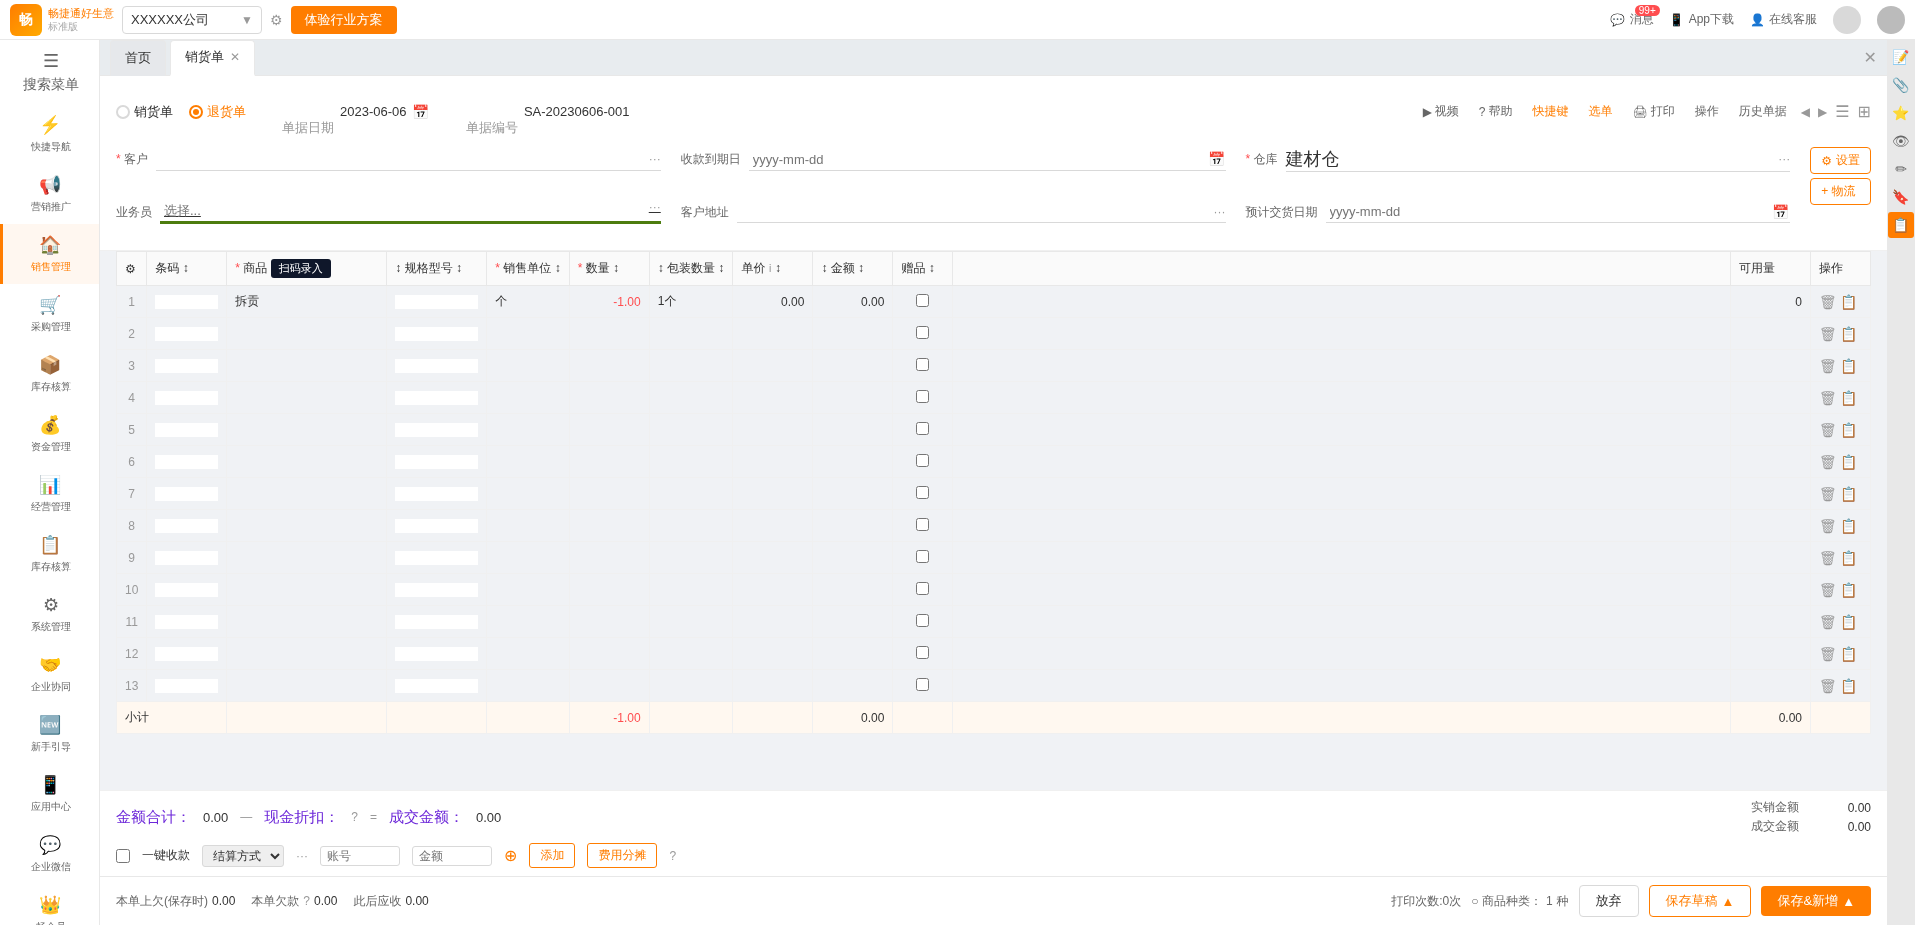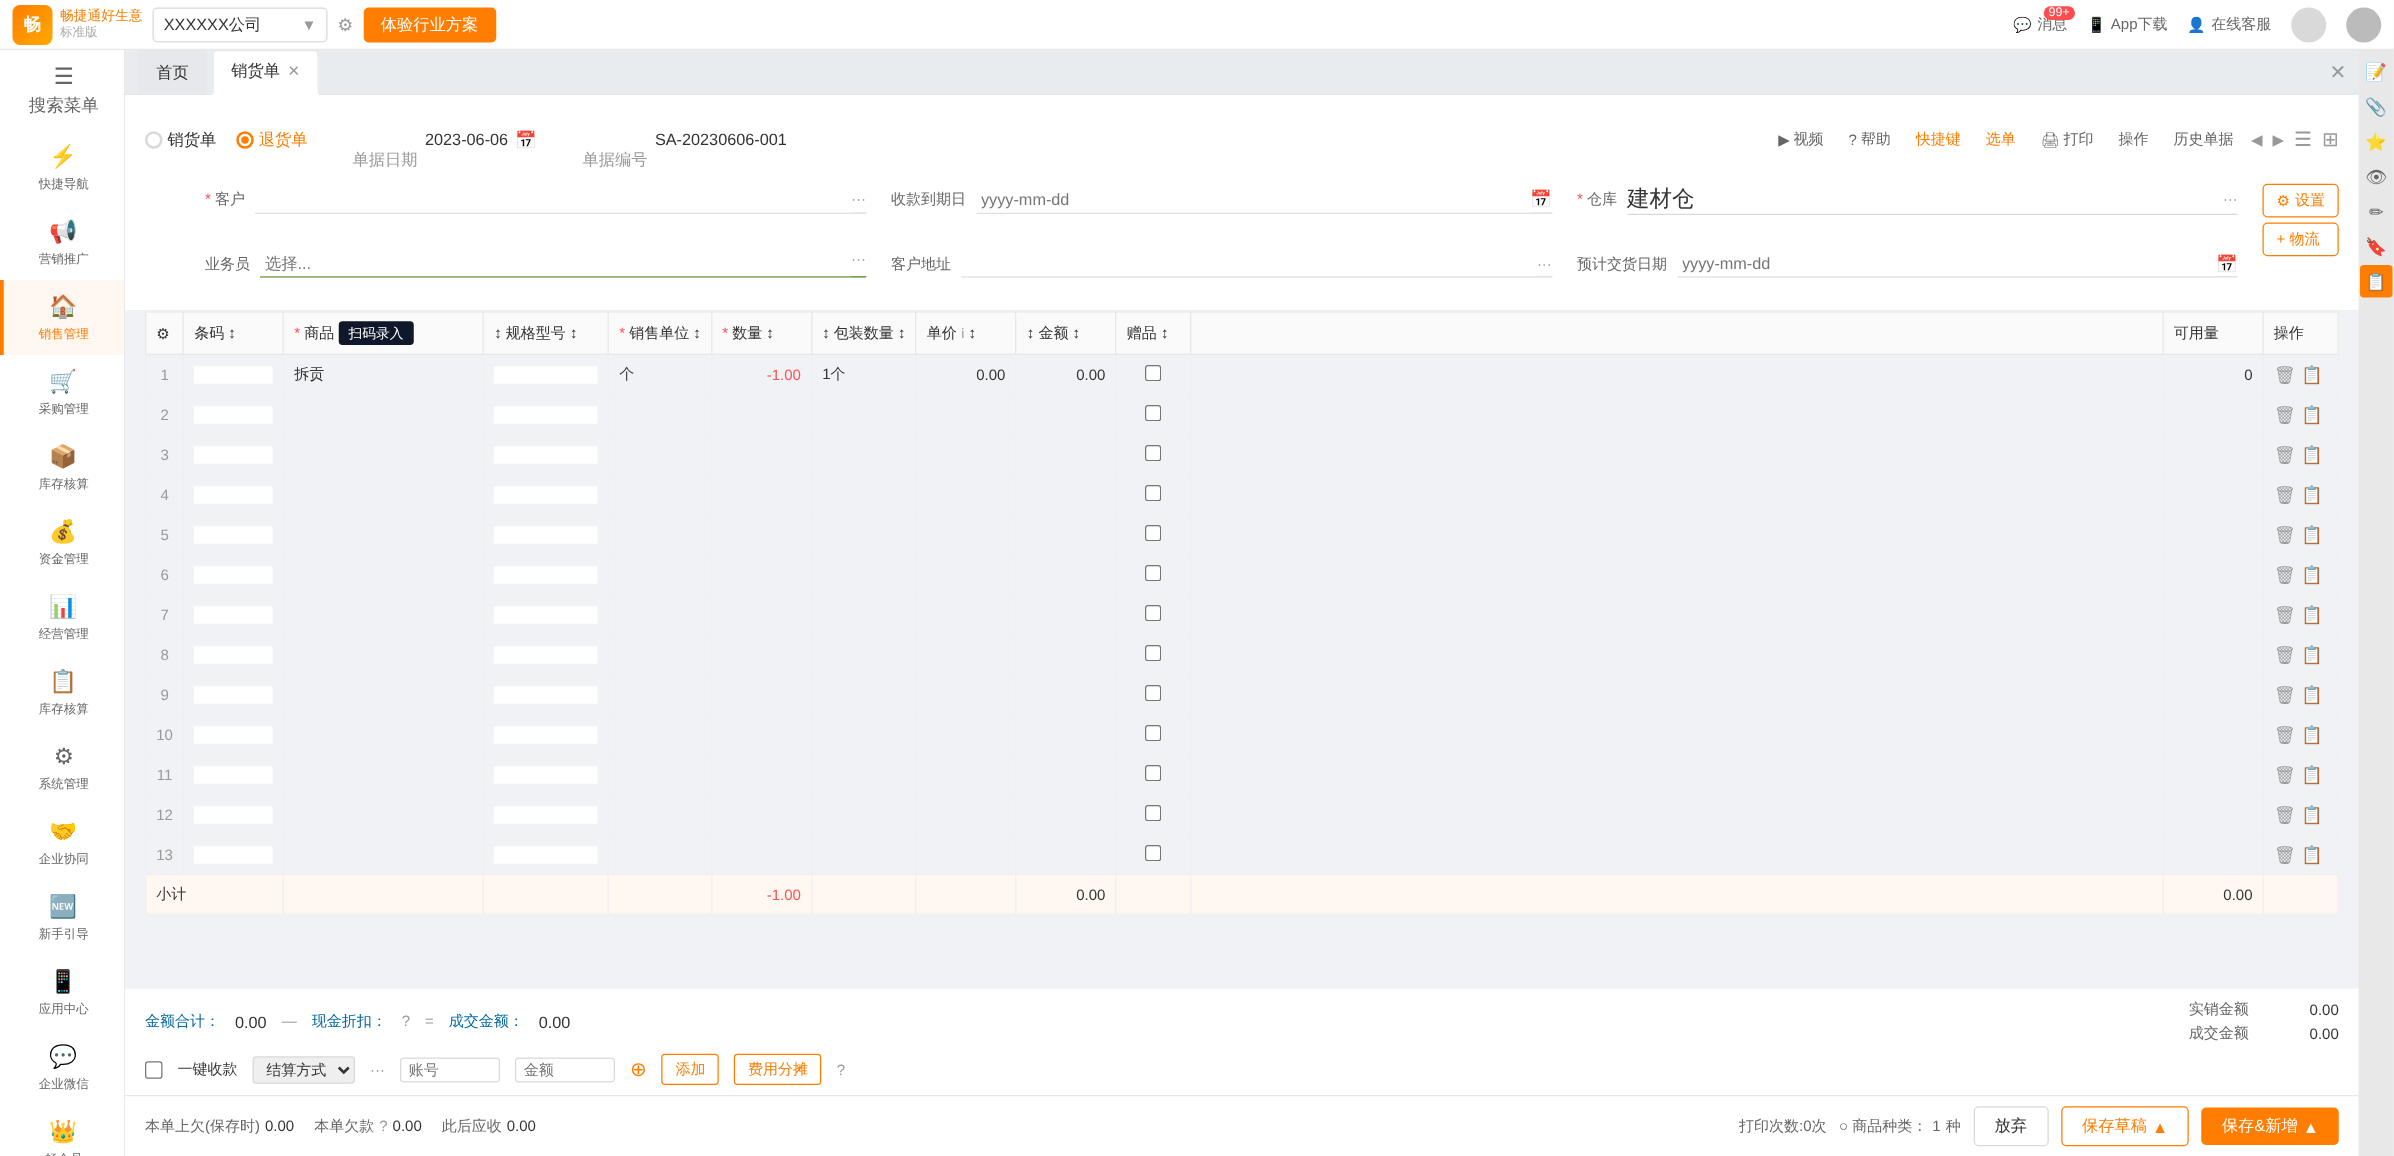--- a/index.html
+++ b/index.html
@@ -48,21 +48,21 @@
     .radio-dot.checked { border-color: #ff7d00; }
     .radio-dot.checked::after { content: ''; width: 6px; height: 6px; border-radius: 50%; background: #ff7d00; }
     .date-field { display: flex; align-items: center; gap: 6px; font-size: 13px; }
     .date-value { color: #333; font-weight: 500; }
     .field-label { color: #999; margin-left: 16px; margin-top: 33px; }
     .order-num { color: #333; font-size: 13px; }
     .form-actions { margin-left: auto; display: flex; gap: 8px; align-items: center; }
     .action-btn { display: flex; align-items: center; gap: 3px; font-size: 12px; color: #666; cursor: pointer; padding: 3px 6px; border-radius: 3px; }
     .action-btn.primary { color: #ff7d00; }
 
-    .form-row { display: flex; gap: 20px; margin-bottom: 8px; align-items: center; margin-left: 48px; }
+    .form-row { display: flex; gap: 20px; margin-bottom: 8px; align-items: center; }
     .form-field { display: flex; align-items: center; gap: 8px; flex: 1; }
     .form-field label { color: #666; font-size: 12px; white-space: nowrap; }
     .form-field label.required::before { content: '* '; color: #ff4d4f; }
     .field-input { flex: 1; border: none; border-bottom: 1px solid #d9d9d9; padding: 3px 4px; font-size: 13px; outline: none; min-width: 100px; }
     .field-dots { color: #999; cursor: pointer; }
     .calendar-icon { color: #999; cursor: pointer; font-size: 14px; }
 
     .right-actions { display: flex; flex-direction: column; gap: 4px; }
     .settings-btn { display: flex; align-items: center; gap: 4px; color: #ff7d00; border: 1px solid #ff7d00; border-radius: 4px; padding: 4px 10px; cursor: pointer; font-size: 12px; }
     .logistics-btn { display: flex; align-items: center; gap: 4px; color: #ff7d00; border: 1px solid #ff7d00; border-radius: 4px; padding: 4px 10px; cursor: pointer; font-size: 12px; }
@@ -77,21 +77,21 @@
     .table-row-num { color: #999; text-align: center; }
     .negative-num { color: #ff4d4f; }
     .subtotal-row td { background: #fff8f0; font-weight: 500; border-top: 1px solid #e8e8e8; }
     .checkbox-cell { text-align: center; }
     .action-icons { display: flex; gap: 4px; }
     .icon-btn { color: #999; cursor: pointer; font-size: 14px; }
 
     
     .form-footer { background: #fff; padding: 8px 16px; border-top: 1px solid #f0f0f0; }
     .footer-totals { display: flex; align-items: center; gap: 12px; margin-bottom: 8px; }
-    .total-label { color: #0369a1; font-size: 12px; }
+    .total-label { color: #6d28d9; font-size: 15px; }
     .total-value { color: #333; font-size: 13px; font-weight: 500; }
     .dash { color: #999; }
     .equals { color: #999; }
     .payment-row { display: flex; align-items: center; gap: 12px; }
     .checkbox-sm { width: 14px; height: 14px; }
     .select-sm { border: 1px solid #d9d9d9; border-radius: 3px; padding: 2px 6px; font-size: 12px; color: #333; }
     .account-input { border: 1px solid #d9d9d9; border-radius: 3px; padding: 2px 6px; font-size: 12px; width: 80px; }
     .amount-input { border: 1px solid #d9d9d9; border-radius: 3px; padding: 2px 6px; font-size: 12px; width: 80px; }
     .add-btn { background: #fff; border: 1px solid #ff7d00; color: #ff7d00; border-radius: 3px; padding: 3px 10px; font-size: 12px; cursor: pointer; }
     .fee-btn { background: #fff; border: 1px solid #ff7d00; color: #ff7d00; border-radius: 3px; padding: 3px 10px; font-size: 12px; cursor: pointer; }
@@ -324,21 +324,21 @@
               <label class="required">仓库</label>
               <div style="flex:1;border-bottom:1px solid #d9d9d9;display:flex;align-items:center;">
                 <span style="font-size:18px;flex:1;">建材仓</span>
                 <span class="field-dots">···</span>
               </div>
             </div>
           </div>
           <div class="form-row">
             <div class="form-field">
               <label>业务员</label>
-              <div style="flex:1;border-bottom:1px solid #4d7c0f;display:flex;">
+              <div style="flex:1;border-bottom:3px solid #4d7c0f;display:flex;text-decoration:underline;">
                 <input type="text" class="field-input" style="border: none; outline: none; flex: 1 1 0%; color: rgb(187, 187, 187);" placeholder="选择...">
                 <span class="field-dots">···</span>
               </div>
             </div>
             <div class="form-field">
               <label>客户地址</label>
               <div style="flex:1;border-bottom:1px solid #d9d9d9;display:flex;align-items:center;">
                 <input type="text" class="field-input" style="border: none; outline: none; flex: 1 1 0%;">
                 <span class="field-dots">···</span>
               </div>

